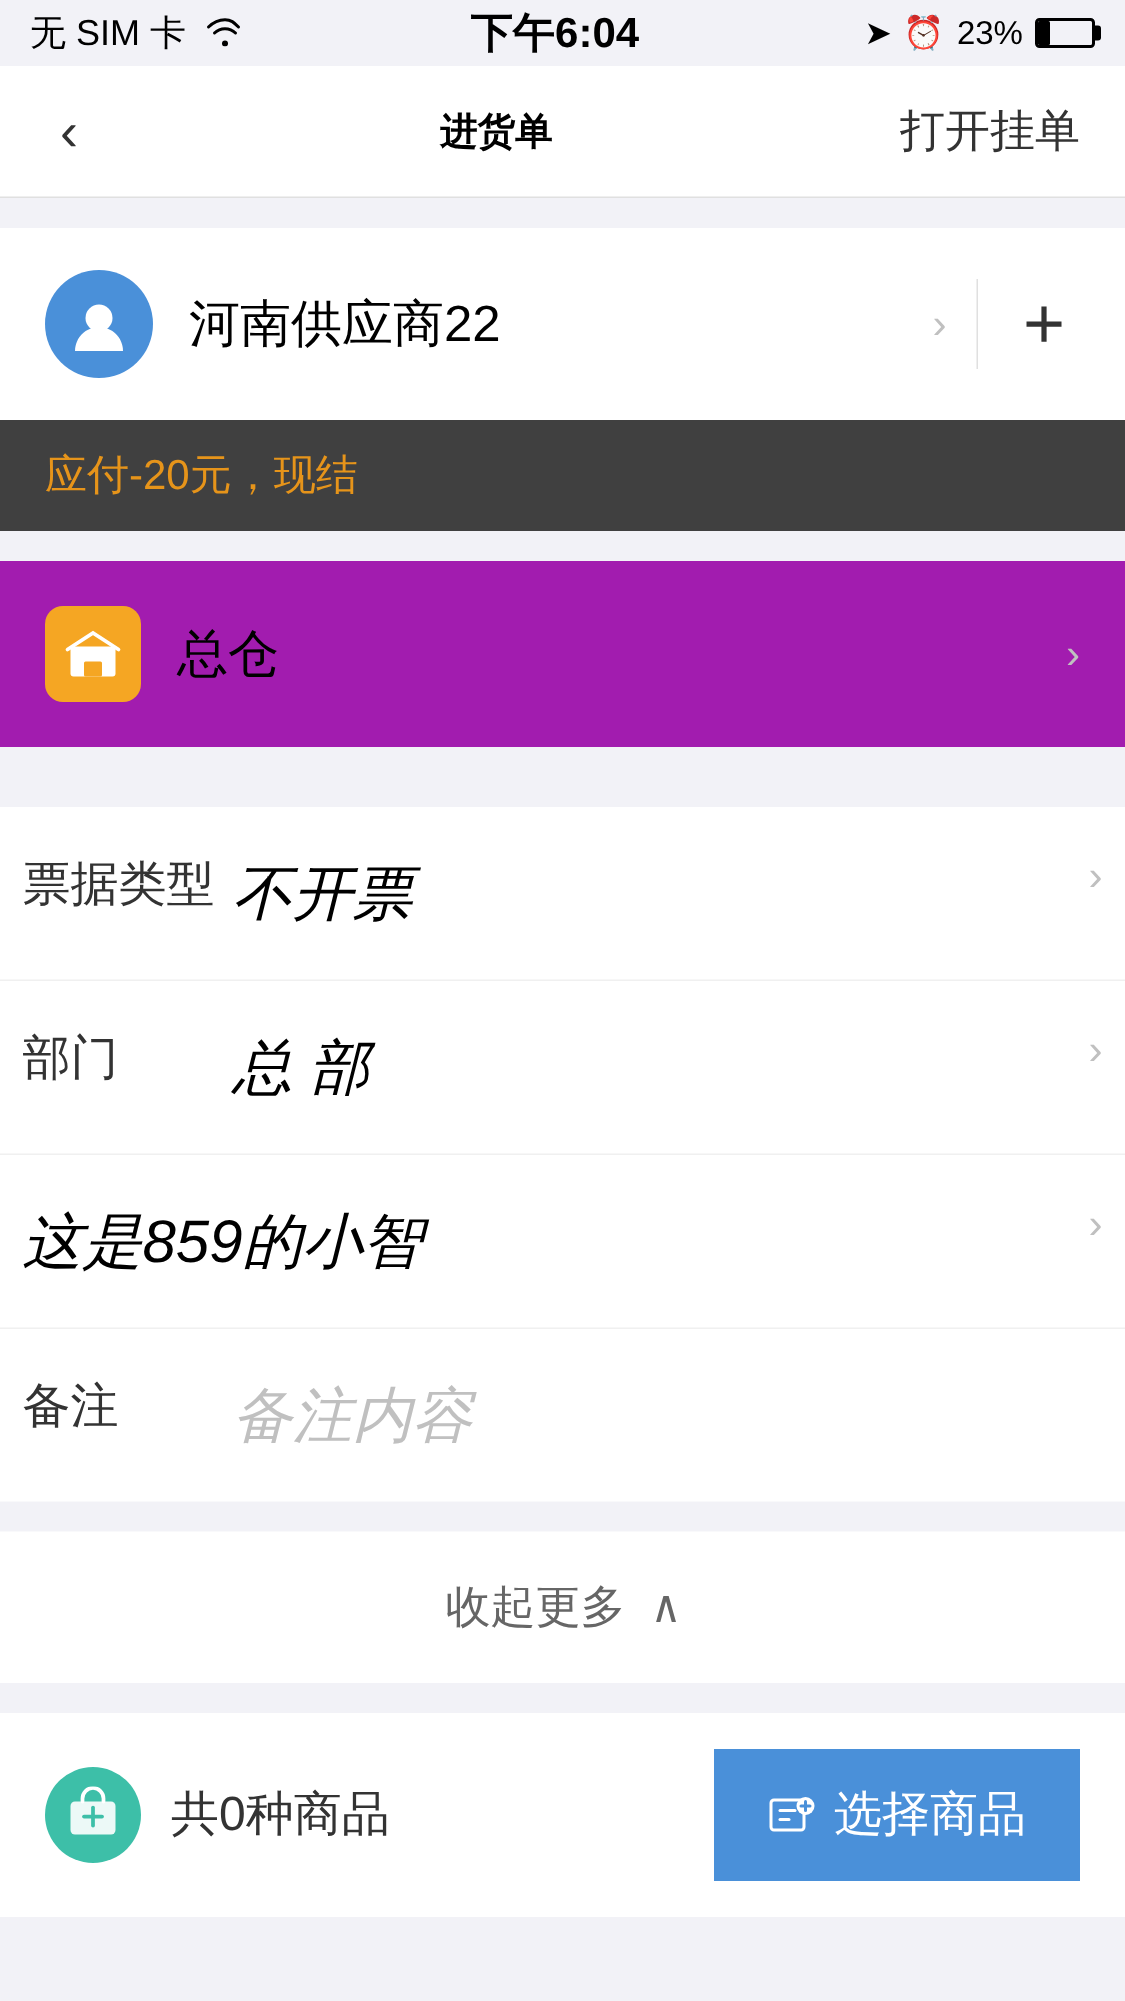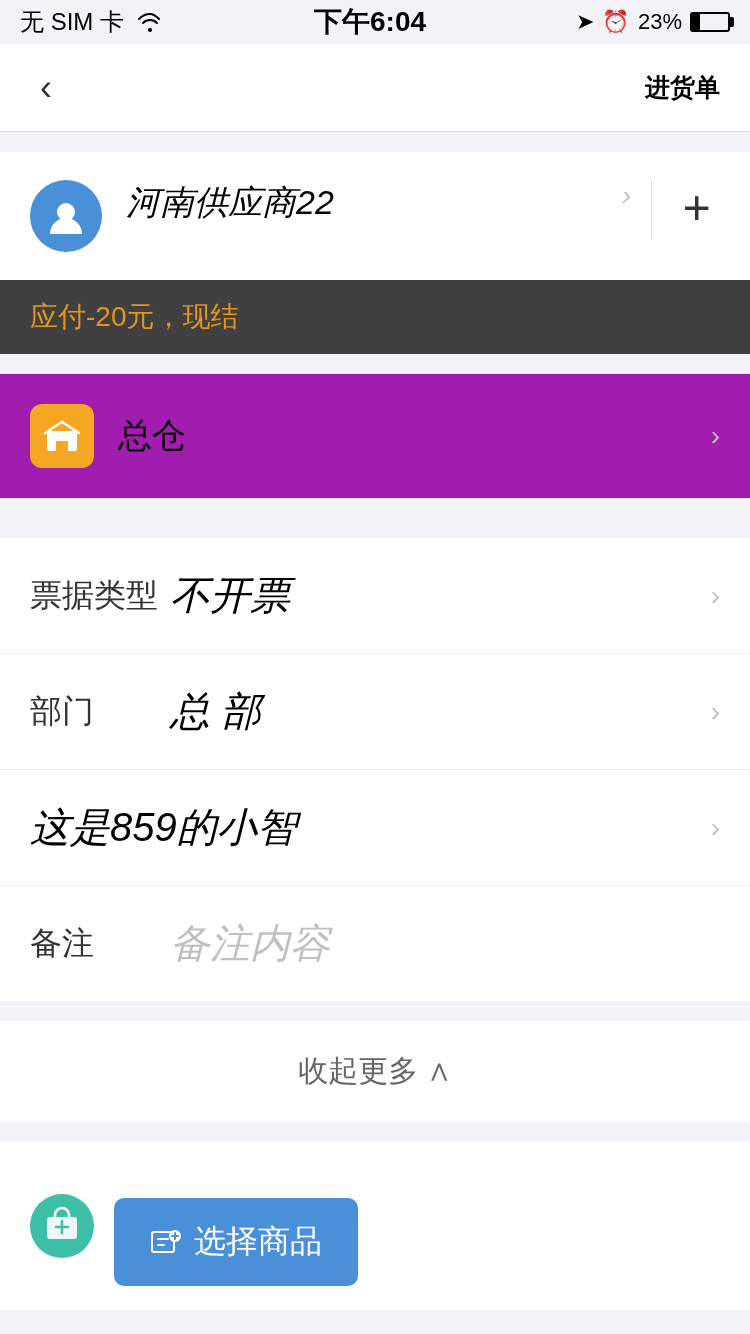--- a/index.html
+++ b/index.html
@@ -64,23 +64,23 @@
     }
 
     
     .card {
       background: #fff;
     }
 
     
     .supplier-row {
       display: flex;
+      align-items: center;
       padding: 28px 30px;
       background: #fff;
-      font-style: italic;
     }
     .supplier-avatar {
       width: 72px;
       height: 72px;
       border-radius: 50%;
       background: #4a90d9;
       display: flex;
       align-items: center;
       justify-content: center;
       margin-right: 24px;
@@ -149,22 +149,22 @@
       font-size: 28px;
     }
 
     
     .form-section {
       background: #fff;
       margin-top: 20px;
     }
     .form-row {
       display: flex;
-      align-items: center;
-      padding: 30px 30px;
+      align-items: flex-start;
+      padding: 30px 15px;
       border-bottom: 1px solid #f0f0f0;
       min-height: 96px;
     }
     .form-row:last-child { border-bottom: none; }
     .form-key {
       width: 140px;
       font-size: 32px;
       color: #333;
       flex-shrink: 0;
     }
@@ -187,20 +187,21 @@
       background: #fff;
       display: flex;
       align-items: flex-end;
       justify-content: center;
       padding: 30px;
       margin-top: 20px;
       font-size: 30px;
       color: #666;
       cursor: pointer;
       gap: 8px;
+      font-family: Liberation Mono, monospace;
     }
 
     
     .bottom-bar {
       background: #fff;
       margin-top: 20px;
       display: flex;
       align-items: center;
       padding: 24px 30px;
       gap: 20px;
@@ -219,27 +220,26 @@
     .product-count {
       flex: 1;
       font-size: 32px;
       color: #333;
     }
     .select-btn {
       background: #4a90d9;
       color: #fff;
       font-size: 32px;
       padding: 22px 36px;
-      border-radius: 10px;
+      border-radius: 0;
       cursor: pointer;
       display: flex;
       align-items: center;
       gap: 12px;
       white-space: nowrap;
-      margin-top: 32px;
     }
     .select-btn svg { width: 32px; height: 32px; }
   </style>
 </head>
 <body>
 
 <div class="status-bar">
   <div class="status-left">
     <span>无 SIM 卡</span>
     <span>
@@ -258,20 +258,21 @@
     <span style="display:inline-block;width:40px;height:20px;border:2px solid #000;border-radius:3px;position:relative;font-size:0;">
       <span style="display:block;width:23%;height:100%;background:#000;border-radius:1px;"></span>
       <span style="position:absolute;right:-6px;top:50%;transform:translateY(-50%);width:4px;height:10px;background:#000;border-radius:0 2px 2px 0;"></span>
     </span>
   </div>
 </div>
 
 <div class="nav-bar">
   <span class="nav-back">‹</span>
   <span class="nav-title">进货单</span>
+  <span class="nav-action">打开挂单</span>
 </div>
 
 <div class="section-gap"></div>
 
 <div class="card">
   <div class="supplier-row">
     <div class="supplier-avatar">
       <svg viewBox="0 0 44 44" fill="none" xmlns="http://www.w3.org/2000/svg">
         <circle cx="22" cy="18" r="9" fill="#fff"></circle>
         <path d="M6 40c0-8.8 7.2-16 16-16s16 7.2 16 16" fill="#fff"></path>
@@ -337,20 +338,21 @@
 
 <div class="bottom-bar">
   <div class="product-icon">
     <svg viewBox="0 0 38 38" fill="none" xmlns="http://www.w3.org/2000/svg">
       <rect x="4" y="10" width="30" height="22" rx="3" fill="#fff" opacity="0.9"></rect>
       <path d="M12 10V8a7 7 0 0 1 14 0v2" stroke="#fff" stroke-width="2.5" stroke-linecap="round" fill="none"></path>
       <line x1="13" y1="20" x2="25" y2="20" stroke="#3dbfa8" stroke-width="2.5" stroke-linecap="round"></line>
       <line x1="19" y1="14" x2="19" y2="26" stroke="#3dbfa8" stroke-width="2.5" stroke-linecap="round"></line>
     </svg>
   </div>
+  <span class="product-count">共0种商品</span>
   <div class="select-btn">
     <svg viewBox="0 0 32 32" fill="none" xmlns="http://www.w3.org/2000/svg" width="32" height="32">
       <rect x="2" y="6" width="22" height="20" rx="2" stroke="#fff" stroke-width="2" fill="none"></rect>
       <line x1="8" y1="13" x2="18" y2="13" stroke="#fff" stroke-width="2" stroke-linecap="round"></line>
       <line x1="8" y1="19" x2="14" y2="19" stroke="#fff" stroke-width="2" stroke-linecap="round"></line>
       <circle cx="25" cy="10" r="6" fill="#fff"></circle>
       <line x1="25" y1="7" x2="25" y2="13" stroke="#4a90d9" stroke-width="2" stroke-linecap="round"></line>
       <line x1="22" y1="10" x2="28" y2="10" stroke="#4a90d9" stroke-width="2" stroke-linecap="round"></line>
     </svg>
     <span>选择商品</span>

